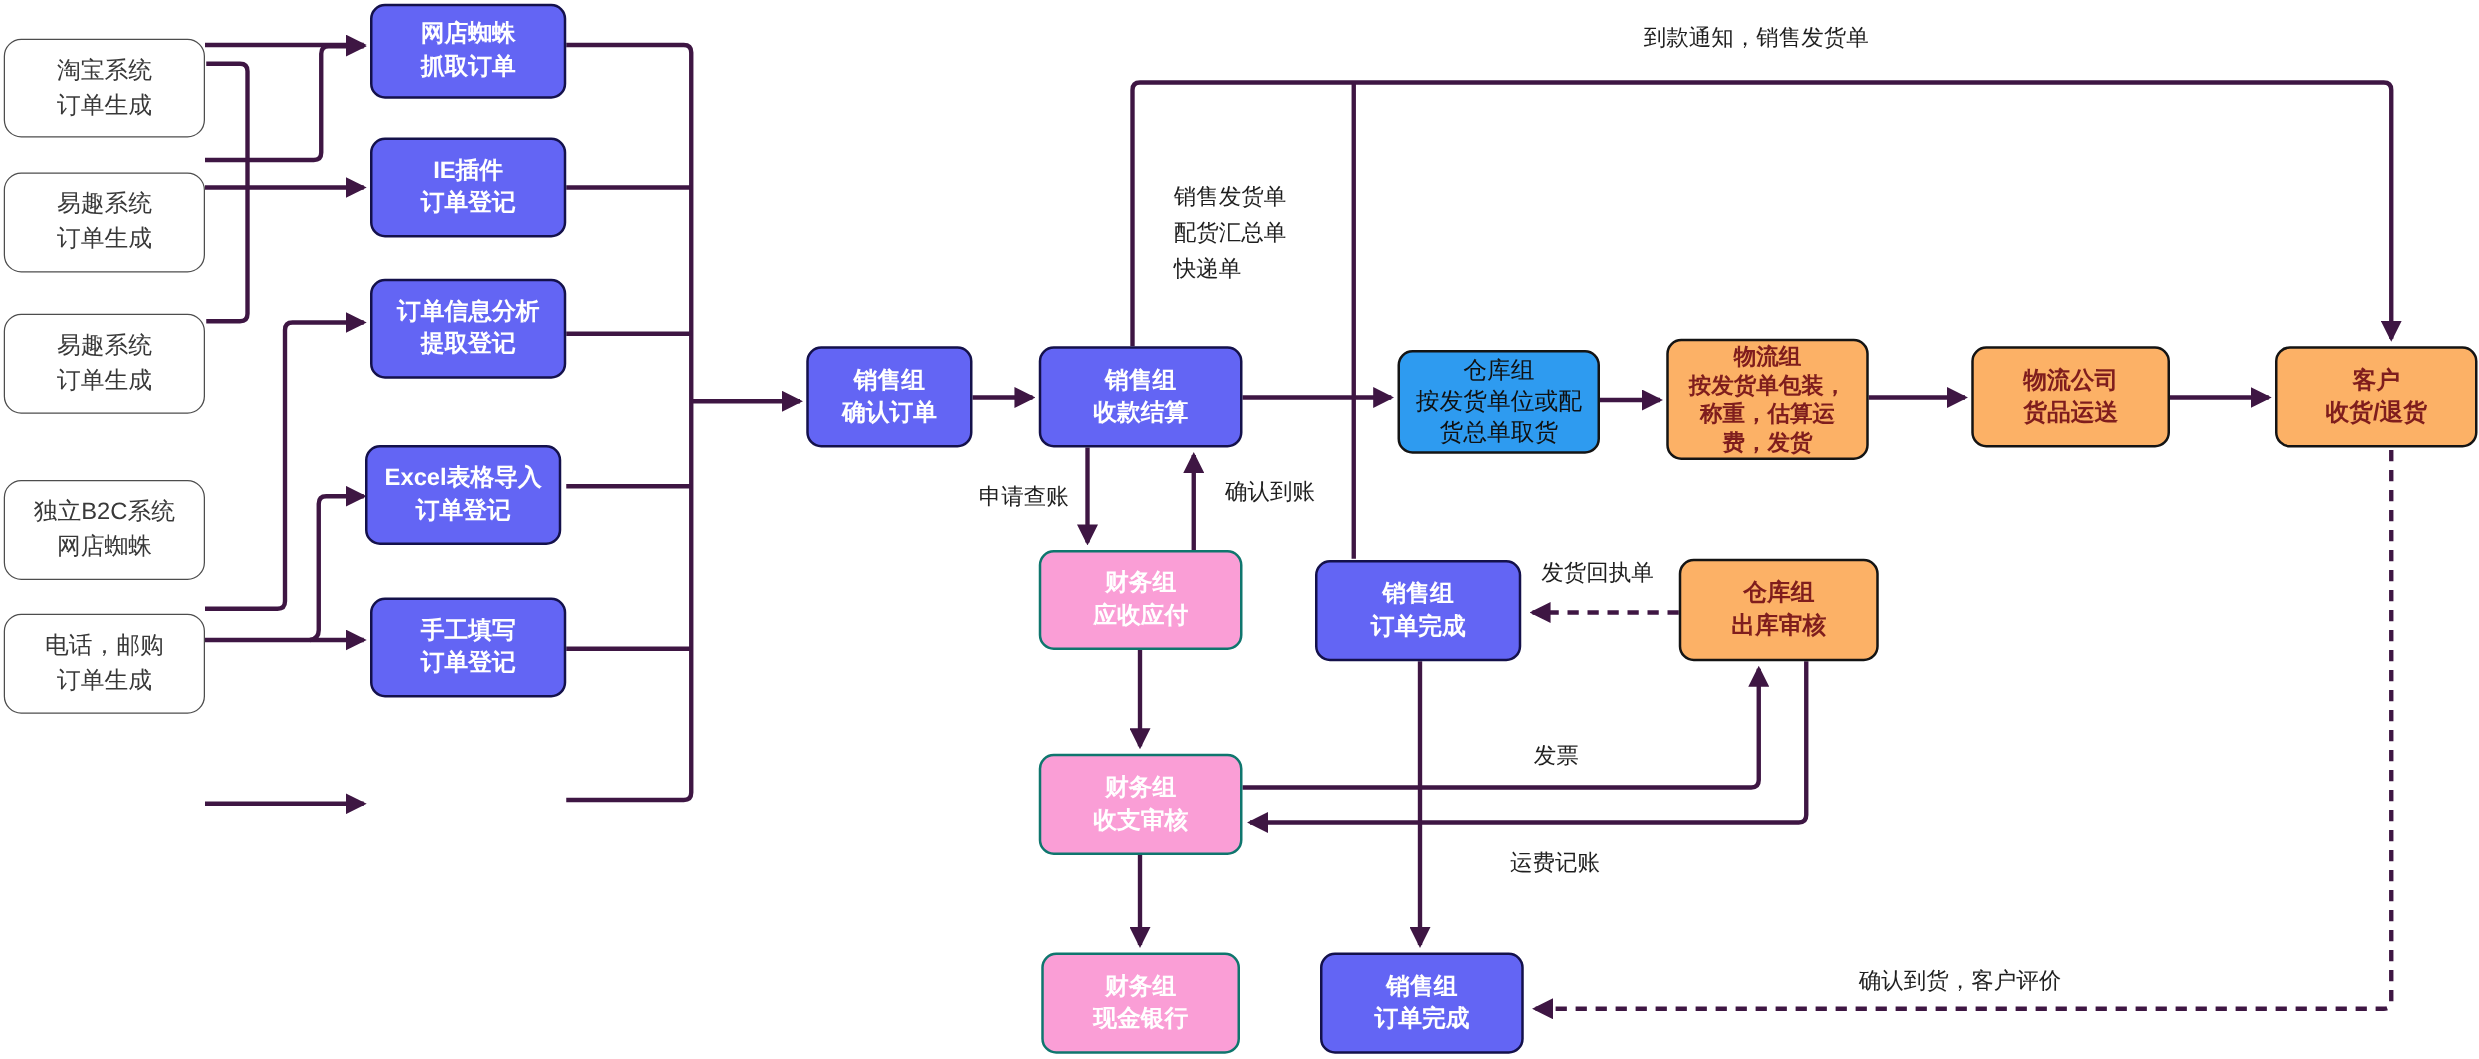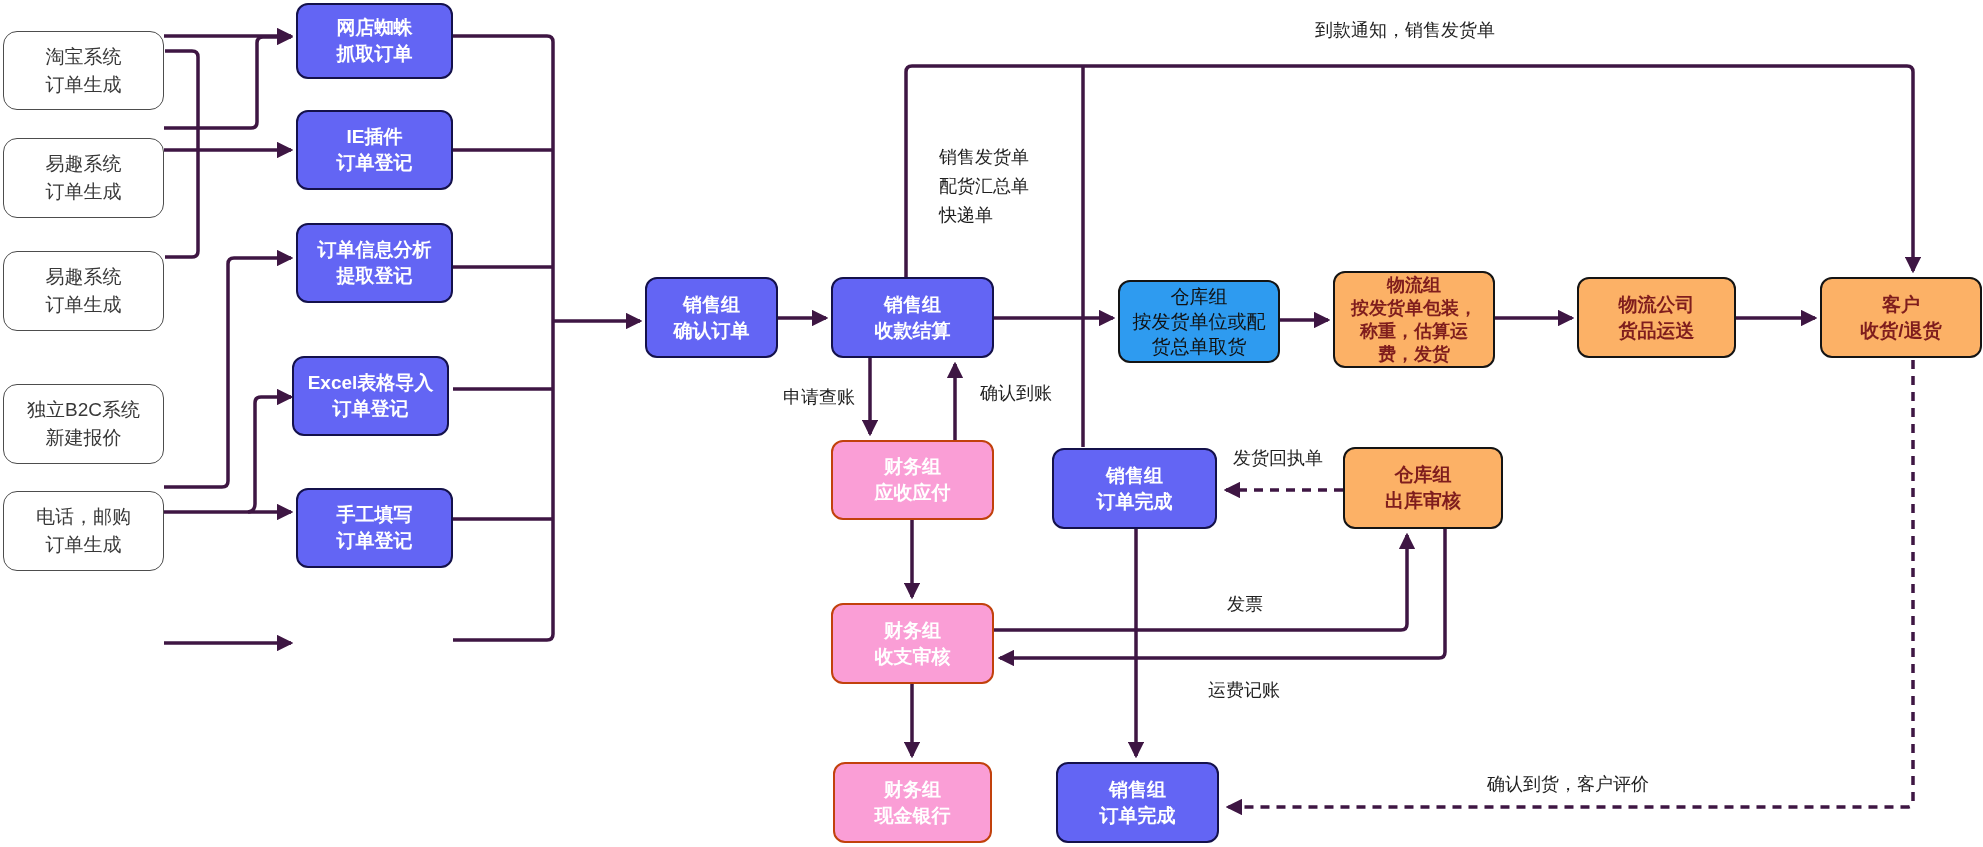--- a/index.html
+++ b/index.html
@@ -2,37 +2,37 @@
 <html><head>
 <meta charset="utf-8">
 <style>
   html,body{margin:0;padding:0;background:#ffffff;}
   #canvas{position:relative;width:1983px;height:847px;background:#ffffff;overflow:hidden;
           font-family:"Liberation Sans","DejaVu Sans",sans-serif;}
   #edges{position:absolute;left:0;top:0;width:1983px;height:847px;}
   .node{position:absolute;display:flex;align-items:center;justify-content:center;text-align:center;
         border-radius:12px;box-sizing:border-box;white-space:pre-line;line-height:26px;}
   .purple{background:#6365f4;border:2px solid #14114b;color:#ffffff;font-weight:bold;font-size:19px;}
-  .pink{background:#fa9ed6;border:2px solid #c2410c;color:#ffffff;font-weight:bold;font-size:19px;}
+  .pink{background:#fa9ed6;border:2px solid #0f766e;color:#ffffff;font-weight:bold;font-size:19px;}
   .orange{background:#fcb166;border:2px solid #141414;color:#7f1d1d;font-weight:bold;font-size:19px;}
   .blue{background:#2e9bf0;border:2px solid #141414;color:#101010;font-weight:normal;font-size:19px;line-height:25px;}
   .white{background:#ffffff;border:1.5px solid #4d4d4d;color:#383838;font-weight:normal;font-size:19px;line-height:28px;border-radius:14px;margin-top:28px;}
   .elabel{position:absolute;color:#1f1f1f;font-size:18px;line-height:29px;white-space:pre-line;}
   
   #n-a1{left:3px;top:3px;width:161px;height:79px;}
   #n-a2{left:3px;top:110px;width:161px;height:80px;}
   #n-a3{left:3px;top:223px;width:161px;height:80px;}
   #n-a4{left:3px;top:356px;width:161px;height:80px;}
   #n-a5{left:3px;top:463px;width:161px;height:80px;}
   #n-a6{left:3px;top:603px;width:161px;height:81px;}
   #n-b1{left:296px;top:3px;width:157px;height:76px;}
   #n-b2{left:296px;top:110px;width:157px;height:80px;}
   #n-b3{left:296px;top:223px;width:157px;height:80px;}
   #n-b4{left:292px;top:356px;width:157px;height:80px;}
-  #n-b5{left:296px;top:488px;width:157px;height:80px;}
+  #n-b5{left:296px;top:478px;width:157px;height:80px;}
   #n-b6{left:296px;top:603px;width:157px;height:81px;}
   #n-c1{left:645px;top:277px;width:133px;height:81px;}
   #n-c2{left:831px;top:277px;width:163px;height:81px;}
   #n-d1{left:1118px;top:280px;width:162px;height:83px;}
   #n-e1{left:1333px;top:271px;width:162px;height:97px;line-height:23px;font-size:18px;}
   #n-e2{left:1577px;top:277px;width:159px;height:81px;}
   #n-e3{left:1820px;top:277px;width:162px;height:81px;}
   #n-f1{left:831px;top:440px;width:163px;height:80px;}
   #n-f2{left:1052px;top:448px;width:165px;height:81px;}
   #n-f3{left:1343px;top:447px;width:160px;height:82px;}
@@ -94,21 +94,21 @@
     </g>
   </svg>
 
   <div class="node white" id="n-a1">淘宝系统
 订单生成</div>
   <div class="node white" id="n-a2">易趣系统
 订单生成</div>
   <div class="node white" id="n-a3">易趣系统
 订单生成</div>
   <div class="node white" id="n-a4">独立B2C系统
-新建报价</div>
+网店蜘蛛</div>
   <div class="node white" id="n-a5">电话，邮购
 订单生成</div>
   <div class="node purple" id="n-b1">网店蜘蛛
 抓取订单</div>
   <div class="node purple" id="n-b2">IE插件
 订单登记</div>
   <div class="node purple" id="n-b3">订单信息分析
 提取登记</div>
   <div class="node purple" id="n-b4">Excel表格导入
 订单登记</div>

